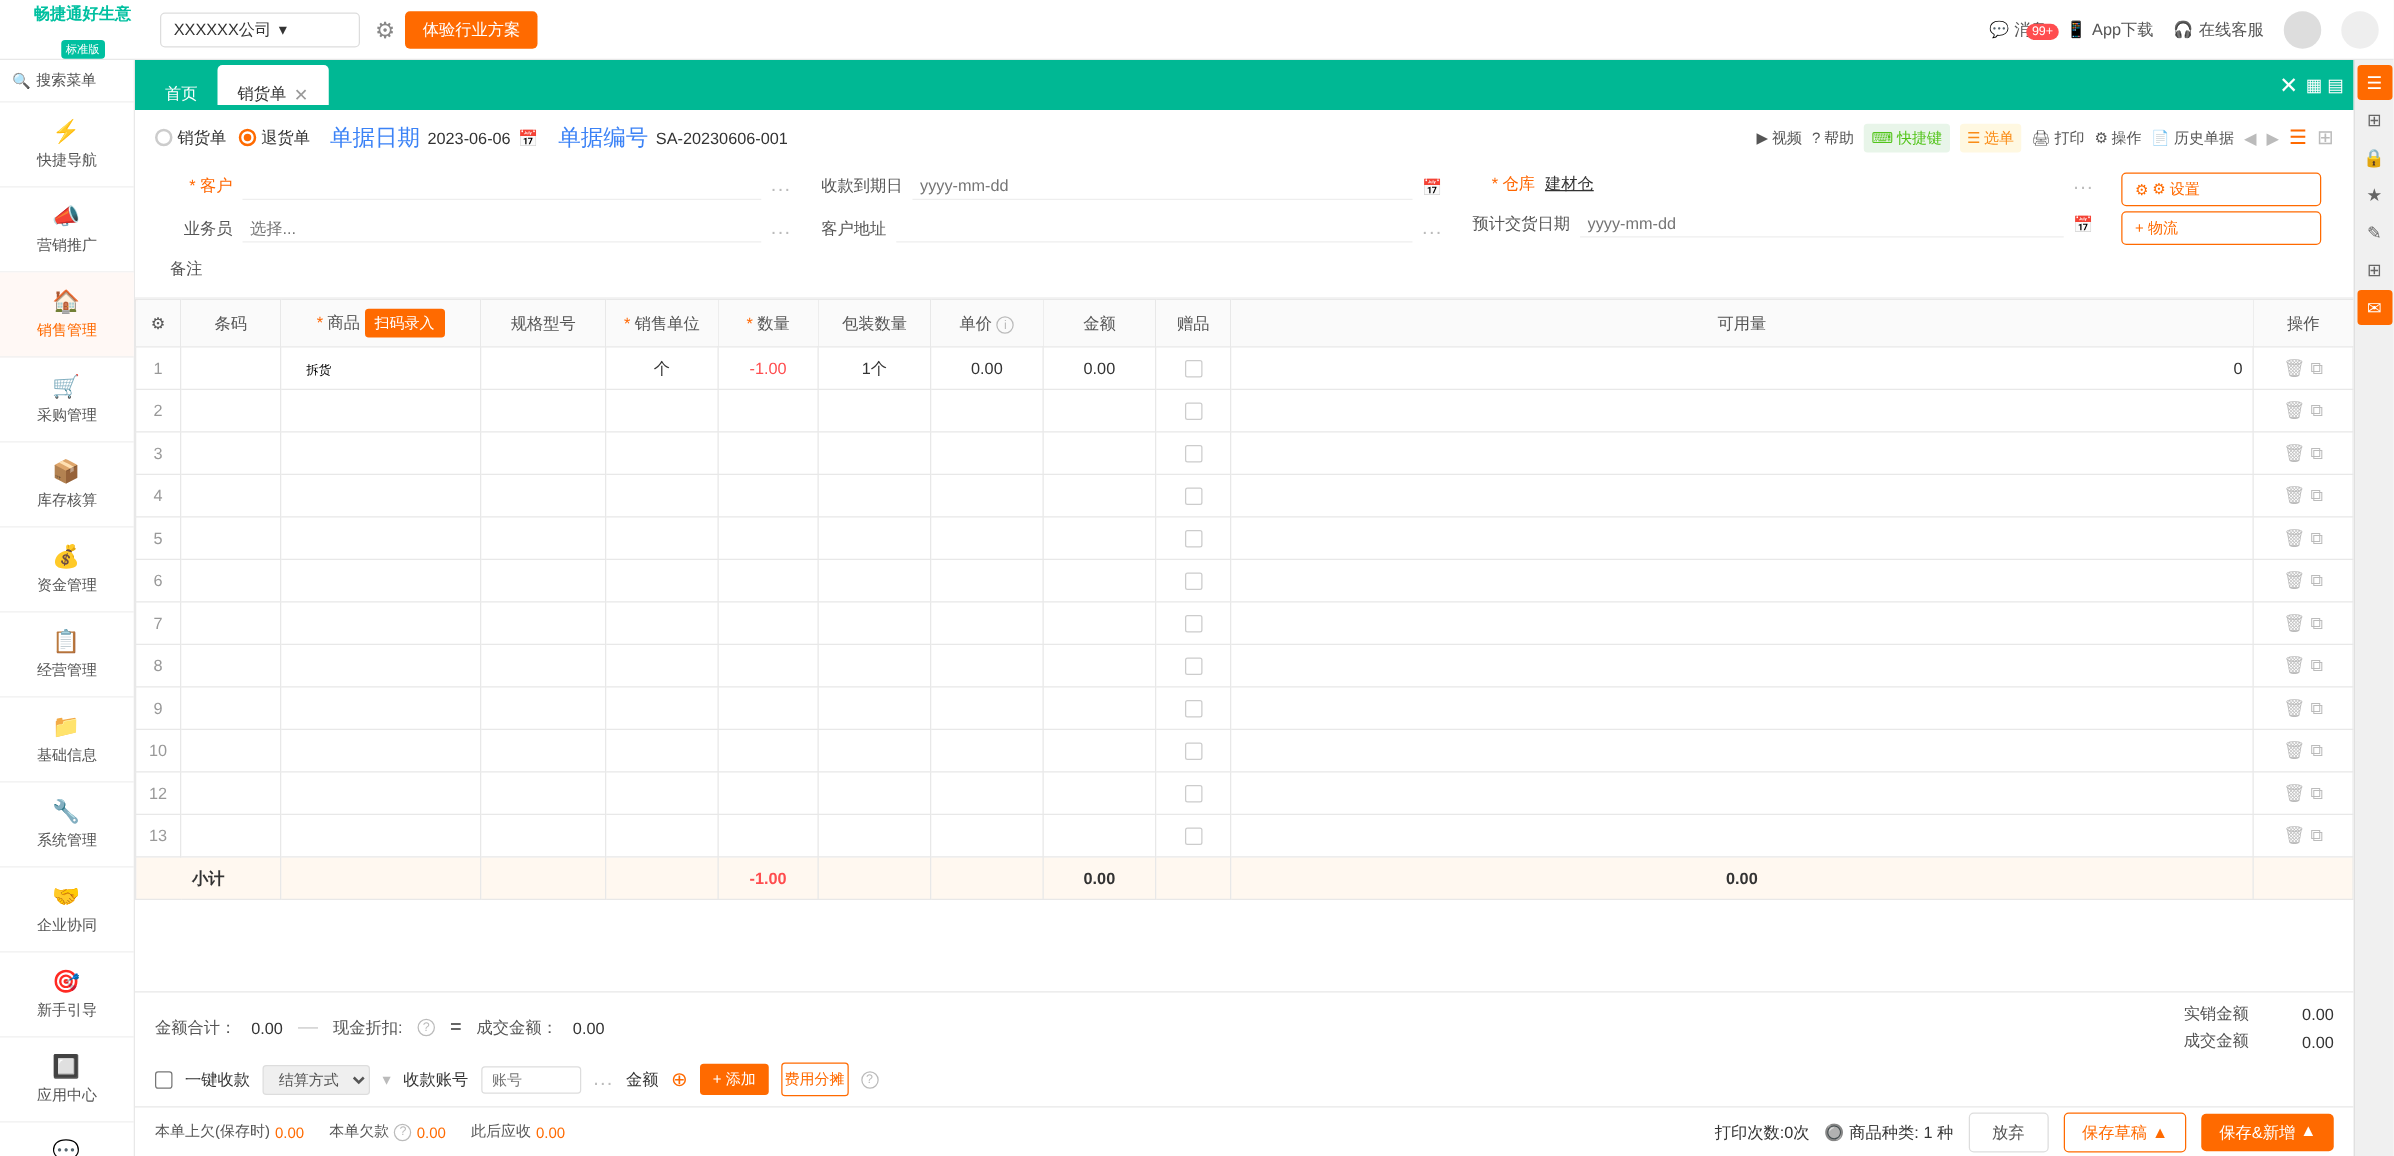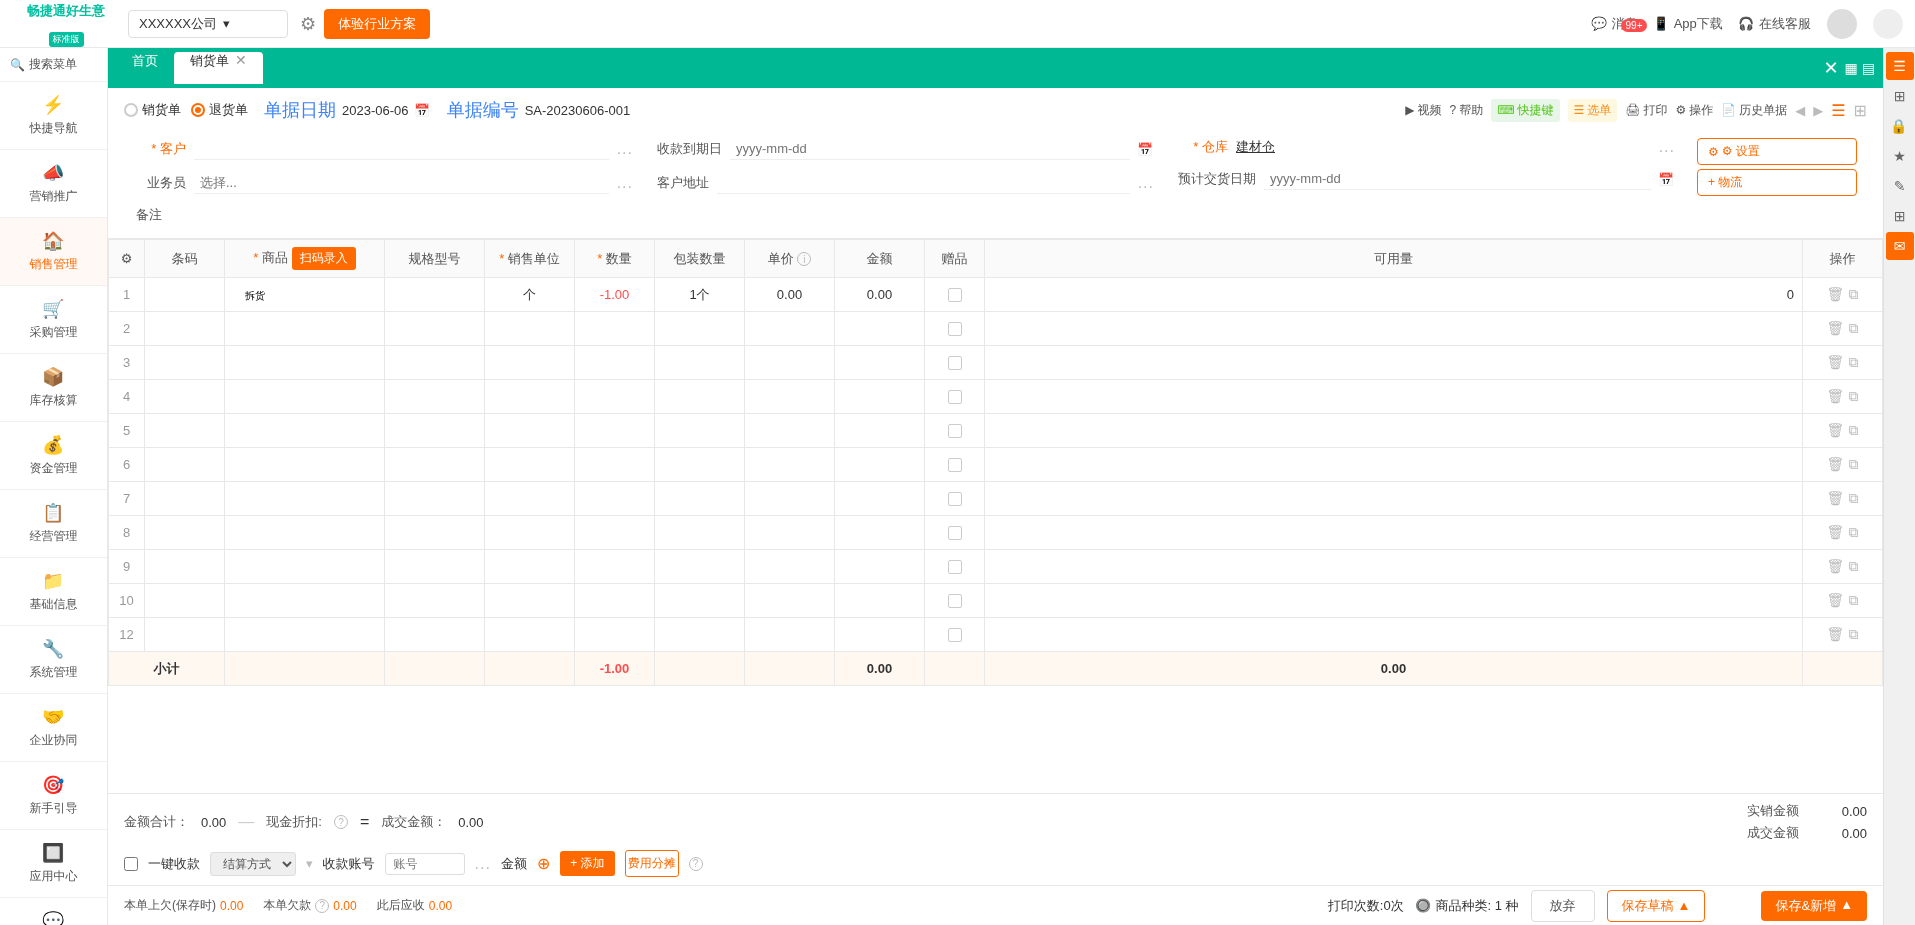--- a/index.html
+++ b/index.html
@@ -17,21 +17,21 @@
     .top-bar-actions { display: flex; align-items: center; gap: 8px; margin-left: 12px; }
     .btn-experience { background: #ff6a00; color: #fff; border: none; padding: 6px 14px; border-radius: 4px; cursor: pointer; font-size: 13px; }
     .top-bar-right { margin-left: auto; display: flex; align-items: center; gap: 16px; }
     .top-bar-right-item { display: flex; align-items: center; gap: 4px; cursor: pointer; color: #555; font-size: 13px; position: relative; }
     .badge { background: #ff4d4f; color: #fff; border-radius: 10px; font-size: 10px; padding: 1px 5px; position: absolute; top: -8px; right: -10px; margin-top: 12px; }
     .avatar { width: 30px; height: 30px; background: #ddd; border-radius: 50%; }
     .logo-badge { font-size: 9px; color: #fff; background: #00c0a0; padding: 1px 4px; border-radius: 3px; margin-top: 12px; }
 
     
     .tabs-bar { height: 40px; background: #00b894; display: flex; align-items: center; padding: 0 8px; flex-shrink: 0; }
-    .tab-item { height: 32px; padding: 0 16px; border-radius: 4px 4px 0 0; display: flex; align-items: flex-start; cursor: pointer; font-size: 13px; gap: 6px; }
+    .tab-item { height: 32px; padding: 0 16px; border-radius: 4px 4px 0 0; display: flex; align-items: flex-end; cursor: pointer; font-size: 13px; gap: 6px; }
     .tab-item.active { background: #fff; color: #333; }
     .tab-item.inactive { color: #fff; }
     .tab-close { color: #999; font-size: 14px; cursor: pointer; }
 
     
     .sidebar-item { display: flex; flex-direction: column; align-items: center; padding: 12px 6px; cursor: pointer; gap: 4px; border-bottom: 1px solid #f0f0f0; font-size: 12px; color: #555; }
     .sidebar-item.active { color: #ff6a00; background: #fff8f5; }
     .sidebar-icon { font-size: 18px; }
     .sidebar-search { display: flex; align-items: center; gap: 4px; padding: 8px 10px; border-bottom: 1px solid #f0f0f0; cursor: pointer; font-size: 12px; color: #555; }
 
@@ -85,21 +85,21 @@
     .summary-label { color: #555; }
     .summary-val { color: #333; min-width: 60px; text-align: right; }
 
     
     .status-bar { height: 40px; background: #fff; border-top: 1px solid #e8e8e8; display: flex; align-items: center; padding: 0 16px; gap: 20px; flex-shrink: 0; }
     .status-item { font-size: 12px; color: #555; display: flex; align-items: center; gap: 4px; }
     .status-val { color: #ff6a00; }
     .status-right { margin-left: auto; display: flex; align-items: center; gap: 12px; }
     .btn-discard { background: #fff; border: 1px solid #ddd; color: #555; padding: 6px 18px; border-radius: 4px; cursor: pointer; font-size: 13px; }
     .btn-save-draft { background: #fff; border: 1px solid #ff6a00; color: #ff6a00; padding: 6px 14px; border-radius: 4px; cursor: pointer; font-size: 13px; display: flex; align-items: center; gap: 4px; }
-    .btn-save-new { background: #ff6a00; color: #fff; border: none; padding: 6px 14px; border-radius: 4px; cursor: pointer; font-size: 13px; display: flex; align-items: flex-start; gap: 4px; margin-left: 44px; }
+    .btn-save-new { background: #ff6a00; color: #fff; border: none; padding: 6px 14px; border-radius: 4px; cursor: pointer; font-size: 13px; display: flex; align-items: flex-start; gap: 4px; }
 
     
     .right-panel { width: 32px; background: #f0f0f0; display: flex; flex-direction: column; align-items: center; padding: 4px 0; gap: 2px; border-left: 1px solid #e0e0e0; }
     .right-panel-icon { width: 28px; height: 28px; display: flex; align-items: center; justify-content: center; cursor: pointer; color: #666; font-size: 14px; border-radius: 3px; }
     .right-panel-icon.active { background: #ff6a00; color: #fff; }
 
     
     .dash-divider { color: #ccc; font-size: 16px; }
 
     .field-dots { color: #bbb; cursor: pointer; font-size: 16px; letter-spacing: 1px; }
@@ -619,20 +619,43 @@
       <td style="text-align:right;"></td>
       <td>
         <div class="col-ops">
           <span class="op-icon">🗑</span>
           <span class="op-icon">⧉</span>
         </div>
       </td>
     </tr>
                 <tr>
       <td><span class="row-num">12</span></td>
+      <td><input style="border: none; outline: none; width: 100%; background: transparent; font-size: 13px;" value=""></td>
+      <td><input style="border: none; outline: none; width: 100%; background: transparent; font-size: 13px;" value=""></td>
+      <td><input style="border: none; outline: none; width: 100%; background: transparent; font-size: 13px;" value=""></td>
+      <td></td>
+      <td><span class=""></span></td>
+      <td></td>
+      <td></td>
+      <td></td>
+      <td>
+                    <div class="checkbox-cell">
+                      <span class="custom-checkbox"></span>
+                    </div>
+                  </td>
+      <td style="text-align:right;"></td>
+      <td>
+        <div class="col-ops">
+          <span class="op-icon">🗑</span>
+          <span class="op-icon">⧉</span>
+        </div>
+      </td>
+    </tr>
+                <tr>
+      <td><span class="row-num">13</span></td>
       <td><input style="border: none; outline: none; width: 100%; background: transparent; font-size: 13px;" value=""></td>
       <td><input style="border: none; outline: none; width: 100%; background: transparent; font-size: 13px;" value=""></td>
       <td><input style="border: none; outline: none; width: 100%; background: transparent; font-size: 13px;" value=""></td>
       <td></td>
       <td><span class=""></span></td>
       <td></td>
       <td></td>
       <td></td>
       <td>
                     <div class="checkbox-cell">

